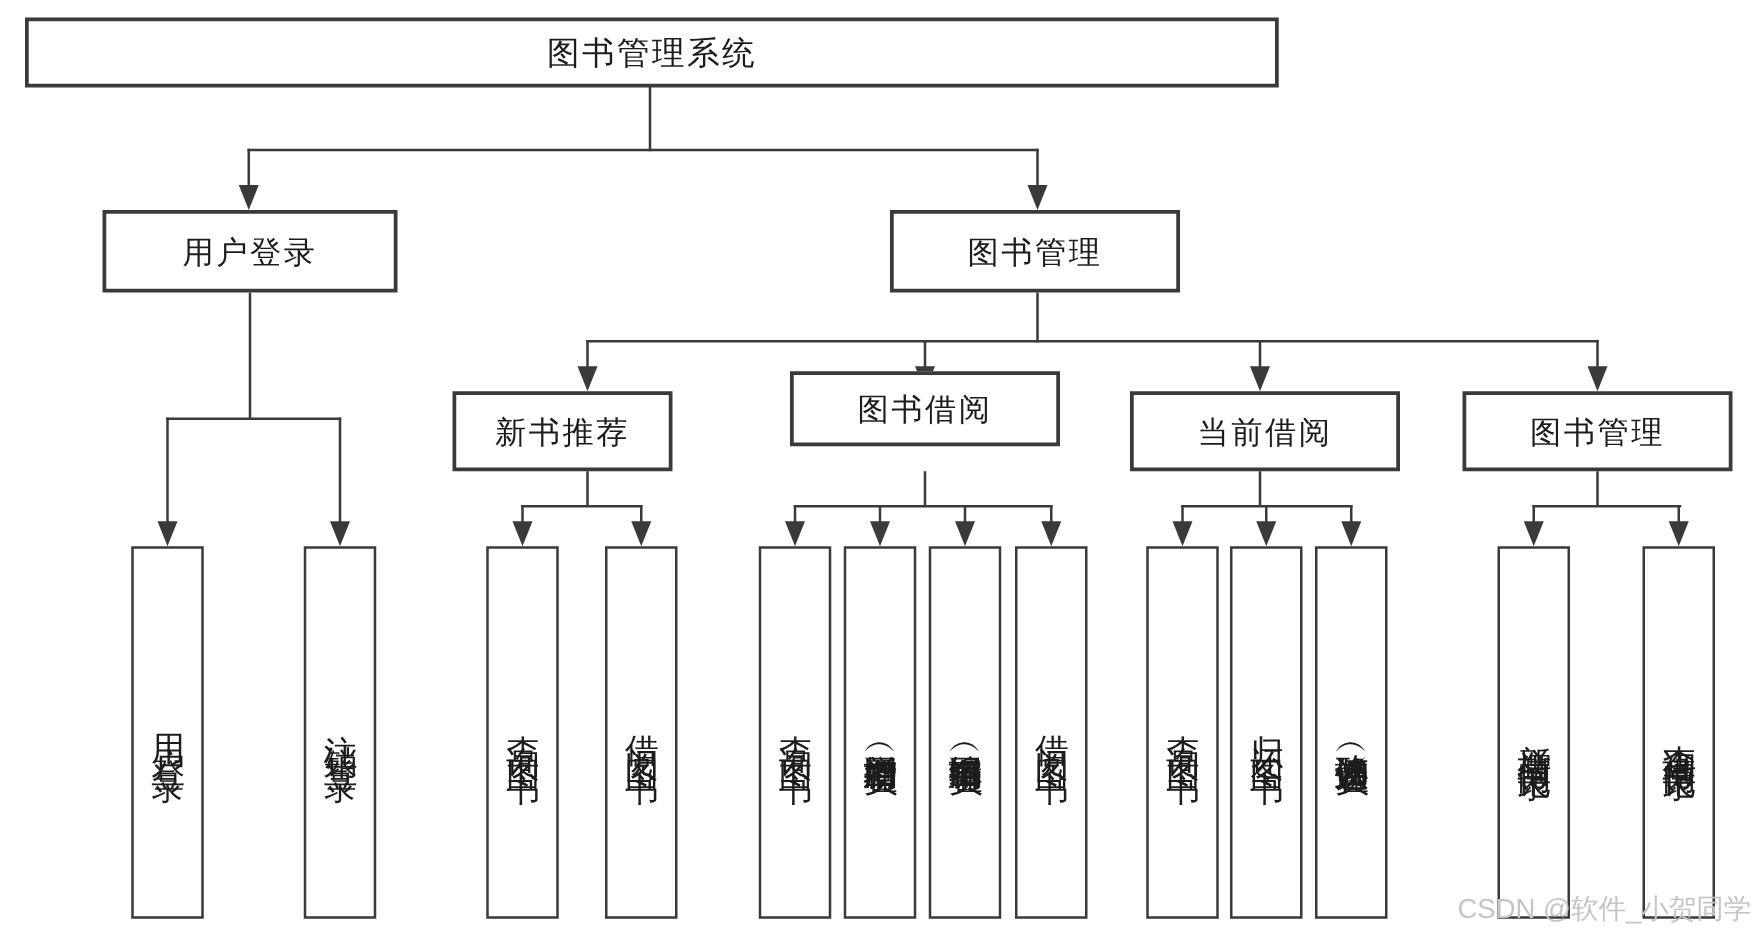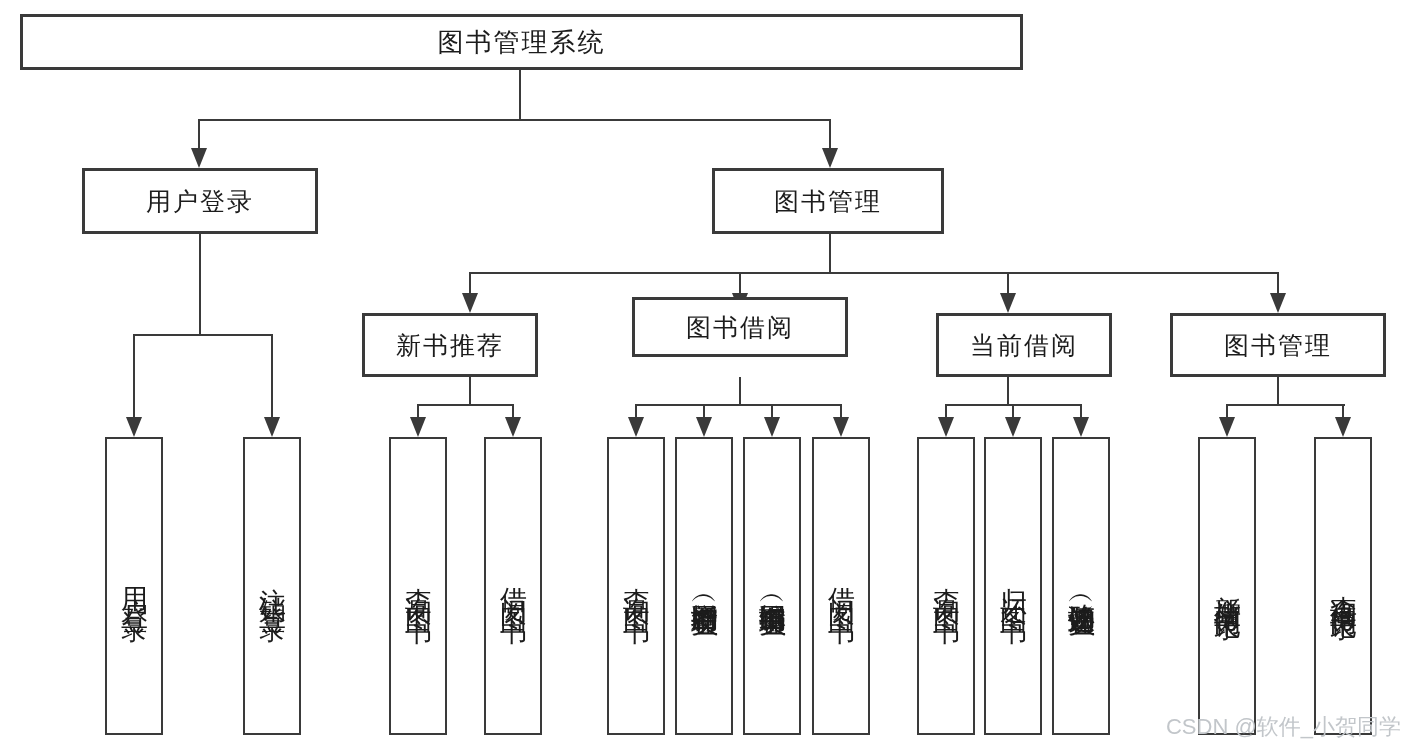--- a/index.html
+++ b/index.html
@@ -74,21 +74,21 @@
 <div class="arrow" style="left:1000px;top:293px"></div>
 <div class="vline" style="left:1277px;top:272px;height:24px"></div>
 <div class="arrow" style="left:1270px;top:293px"></div>
 
 <div class="node hdr" style="left:362px;top:313px;width:176px;height:64px">
   <span class="lbl">新书推荐</span>
 </div>
 <div class="node hdr" style="left:632px;top:297px;width:216px;height:60px">
   <span class="lbl">图书借阅</span>
 </div>
-<div class="node hdr" style="left:936px;top:313px;width:176px;height:64px">
+<div class="node hdr" style="left:904px;top:313px;width:216px;height:64px">
   <span class="lbl">当前借阅</span>
 </div>
 <div class="node hdr" style="left:1170px;top:313px;width:216px;height:64px">
   <span class="lbl">图书管理</span>
 </div>
 
 <div class="vline" style="left:469px;top:377px;height:28px"></div>
 <div class="hline" style="left:417px;top:404px;width:97px"></div>
 <div class="vline" style="left:417px;top:404px;height:16px"></div>
 <div class="arrow" style="left:410px;top:417px"></div>

